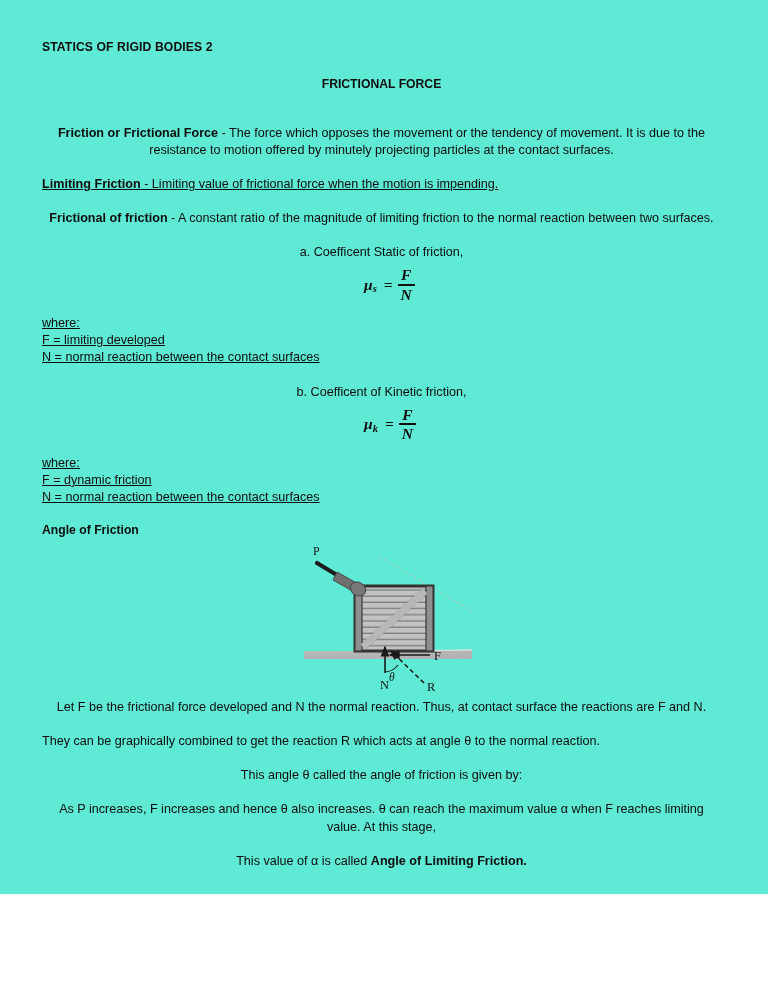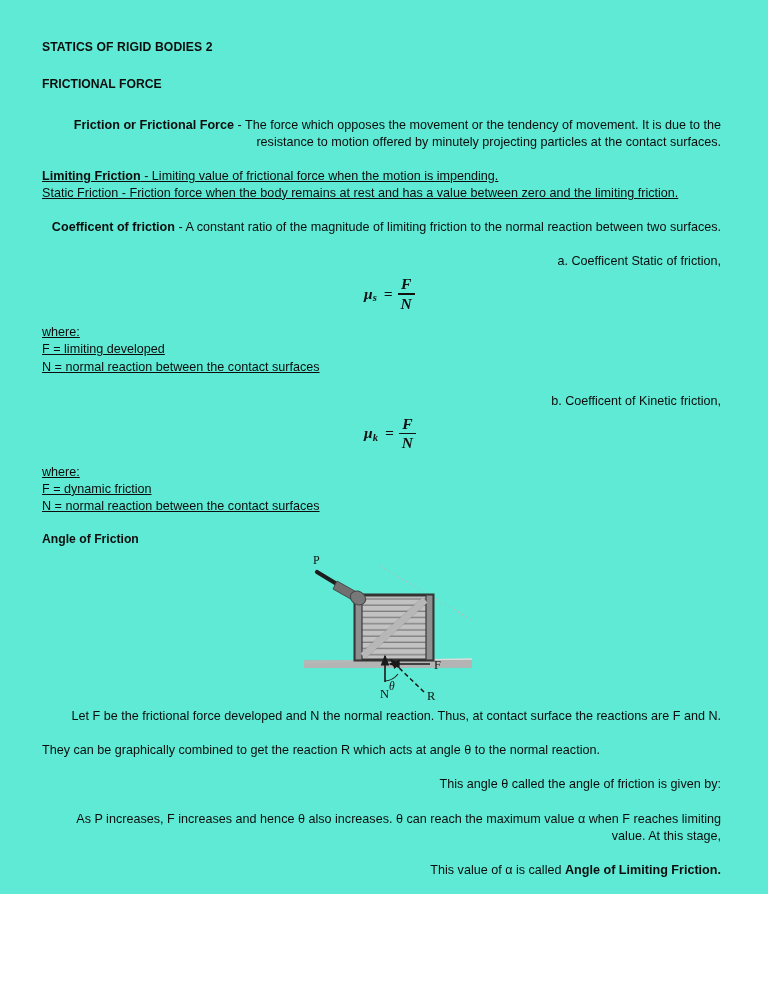--- a/index.html
+++ b/index.html
@@ -31,28 +31,29 @@
   .h-title {
     font-size: 12.2px;
     font-weight: bold;
     letter-spacing: 0.1px;
     margin: 0 0 22px 0;
     line-height: 1.25;
   }
   .h-sub {
     font-size: 12.2px;
     font-weight: bold;
-    margin: 0 0 24px 0;
+    margin: 0 0 32px 0;
     line-height: 1.25;
+    text-align: center;
   }
   p.para {
     font-size: 12.6px;
     line-height: 1.36;
     margin: 0 0 17px 0;
-    text-align: right;
+    text-align: center;
   }
   p.para.justify {
     text-align: justify;
     text-align-last: left;
   }
   p.tight {
     margin-bottom: 0;
   }
   .b { font-weight: bold; }
 
@@ -133,25 +134,24 @@
   <div class="content">
 
     <h1 class="h-title">STATICS OF RIGID BODIES 2</h1>
 
     <h2 class="h-sub">FRICTIONAL FORCE</h2>
 
     <p class="para"><span class="b">Friction or Frictional Force</span><span> - The force which opposes the movement or the tendency of movement. It is due to the resistance to motion offered by minutely projecting particles at the contact surfaces.</span></p>
 
     <div class="lines">
       <div><span class="b">Limiting Friction</span><span> - Limiting value of frictional force when the motion is impending.</span></div>
-      <div>Static Friction - Friction force when the body remains at rest and has a value between zero and the limiting friction.</div>
-    </div>
-
-
-    <p class="para"><span class="b">Coefficent of friction</span><span> - A constant ratio of the magnitude of limiting friction to the normal reaction between two surfaces.</span></p>
+    </div>
+
+
+    <p class="para"><span class="b">Frictional of friction</span><span> - A constant ratio of the magnitude of limiting friction to the normal reaction between two surfaces.</span></p>
 
     <p class="para tight">a. Coefficent Static of friction,</p>
 
     <div class="formula-wrap">
       <div class="formula">
         <span class="mu">μ</span>
           <span class="sub">s</span>
         <span class="eq">=</span>
         <span class="frac">
           <span class="num">F</span>

